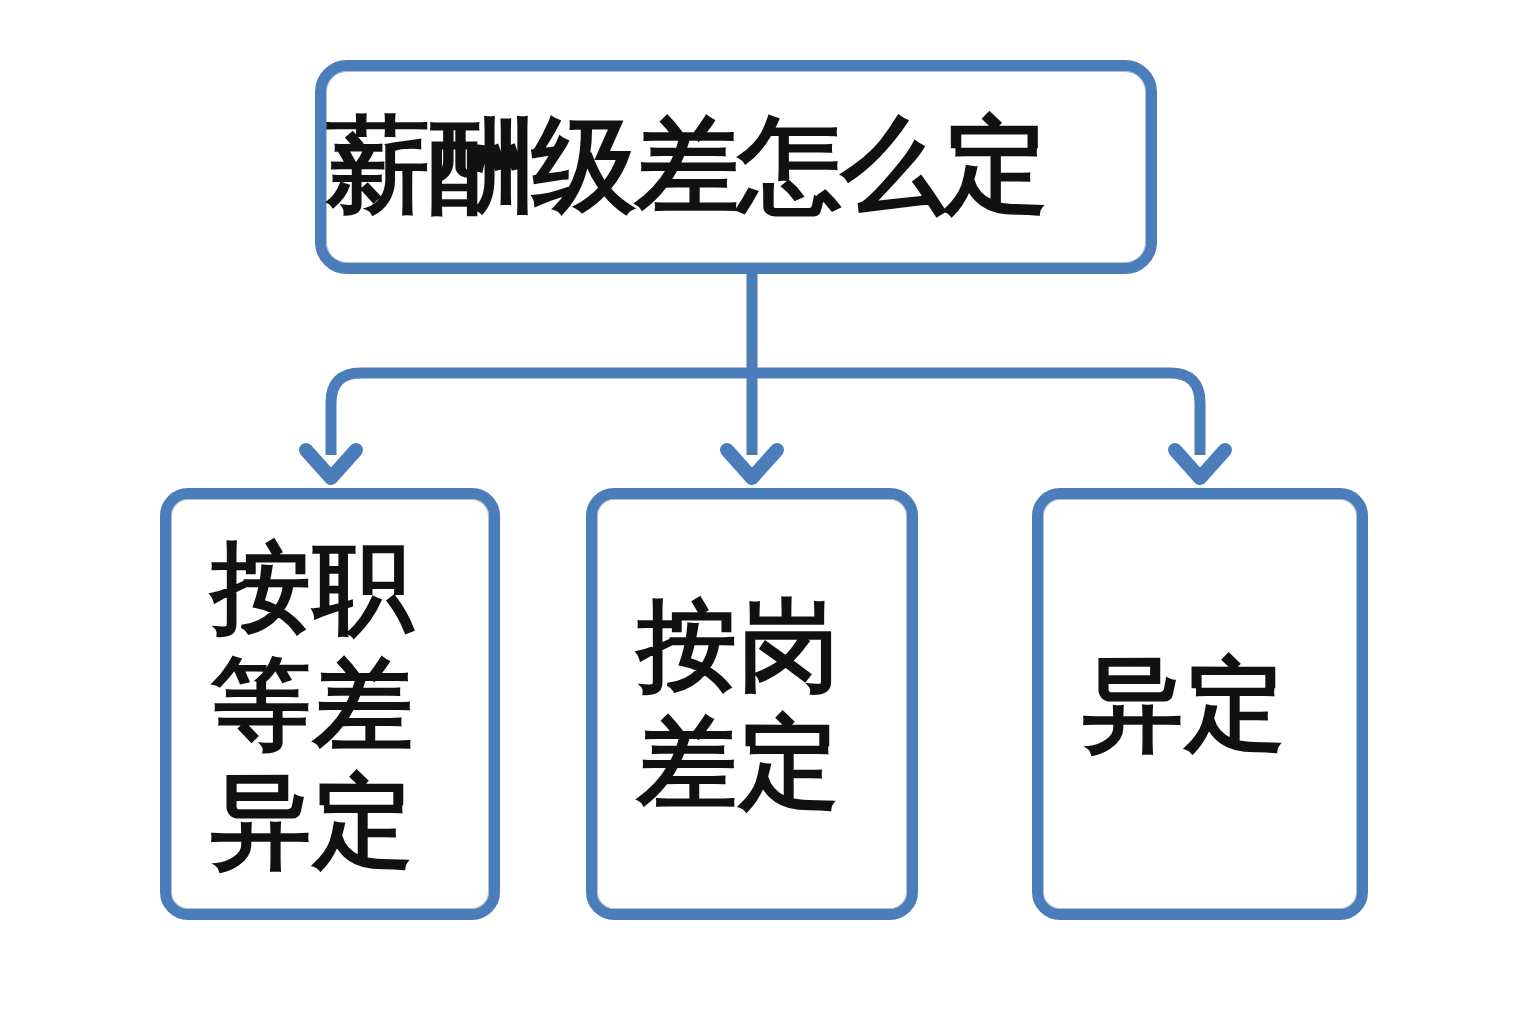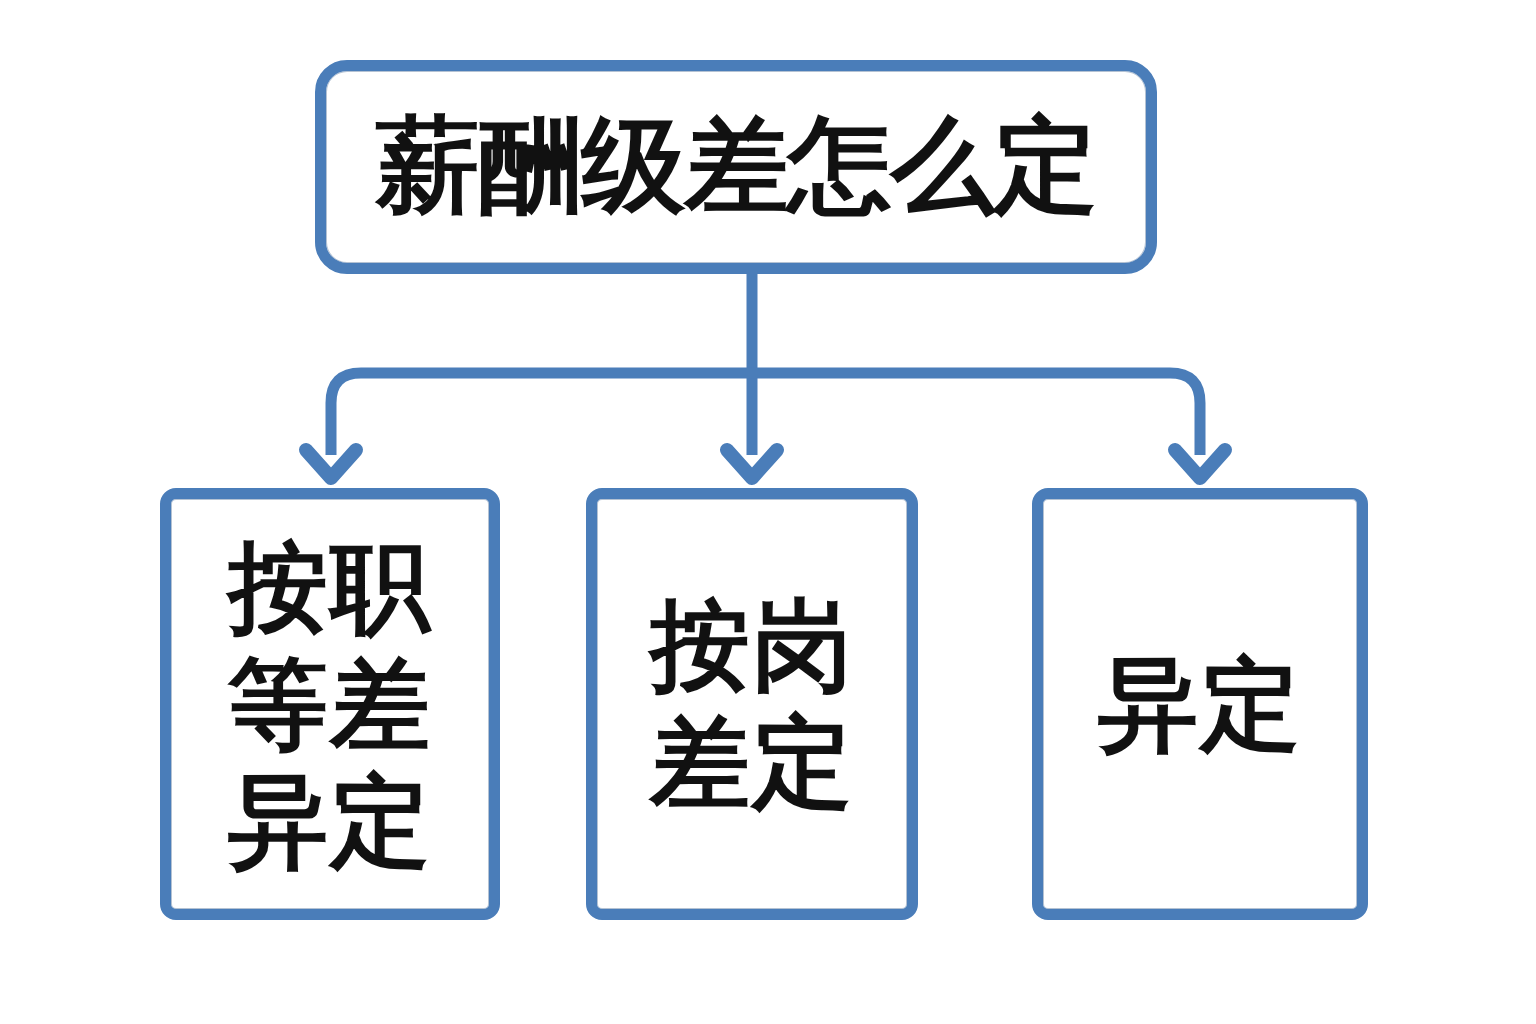--- a/index.html
+++ b/index.html
@@ -21,35 +21,36 @@
     stroke-linecap:butt; stroke-linejoin:round;
   }
   .connectors .head {
     fill:none; stroke:var(--accent); stroke-width:14;
     stroke-linecap:round; stroke-linejoin:round;
   }
   .box {
     position:absolute;
     background:var(--bg);
     border:11px solid var(--accent);
-    display:flex; align-items:center; justify-content:center;
+    display:flex; align-items:center; 
     box-shadow: inset 0 0 0 1px rgba(40,80,130,0.35);
   }
   .top-box {
     left:315px; top:60px; width:842px; height:214px;
     border-radius:32px;
   }
   .title {
     font-size:104px; font-weight:900; color:var(--ink);
     letter-spacing:-1px; white-space:nowrap; line-height:1;
     transform:translateY(-2px);
   }
   .child {
     top:488px; height:432px;
-    border-radius:16px;
+    border-radius:28px;
+    padding-left:40px;
   }
   .child-1 { left:160px;  width:340px; }
   .child-2 { left:586px;  width:332px; }
   .child-3 { left:1032px; width:336px; }
   .child-text {
     font-size:100px; font-weight:900; color:var(--ink);
     line-height:1.17; text-align:center; letter-spacing:2px;
     white-space:nowrap;
   }
 </style>

